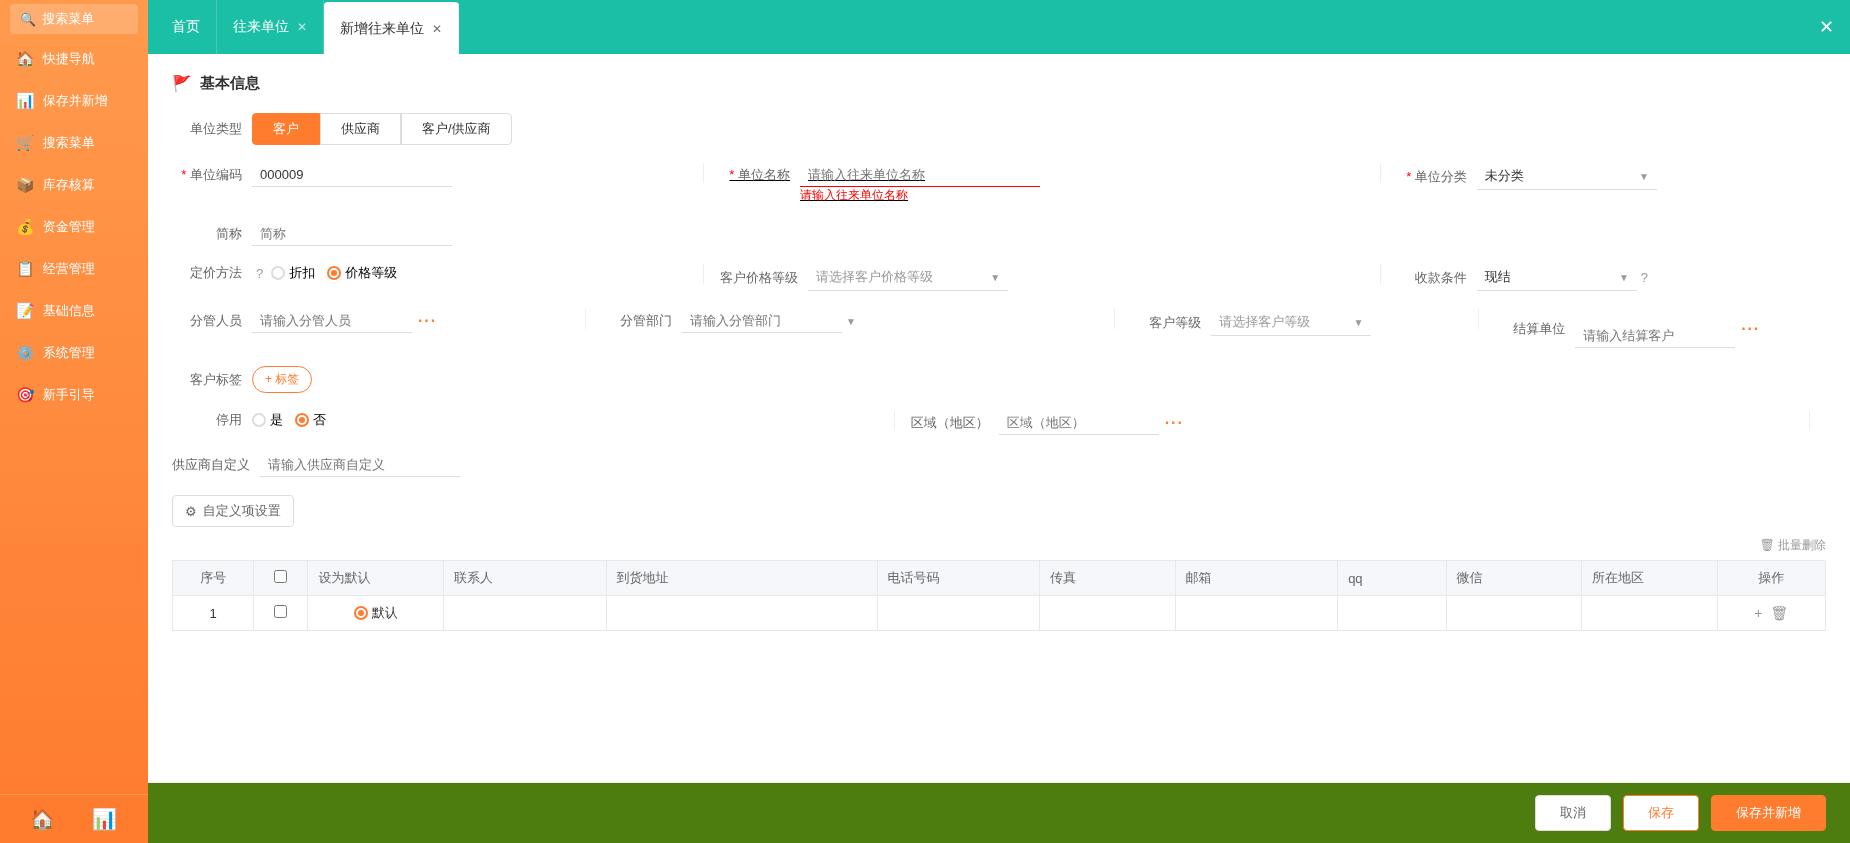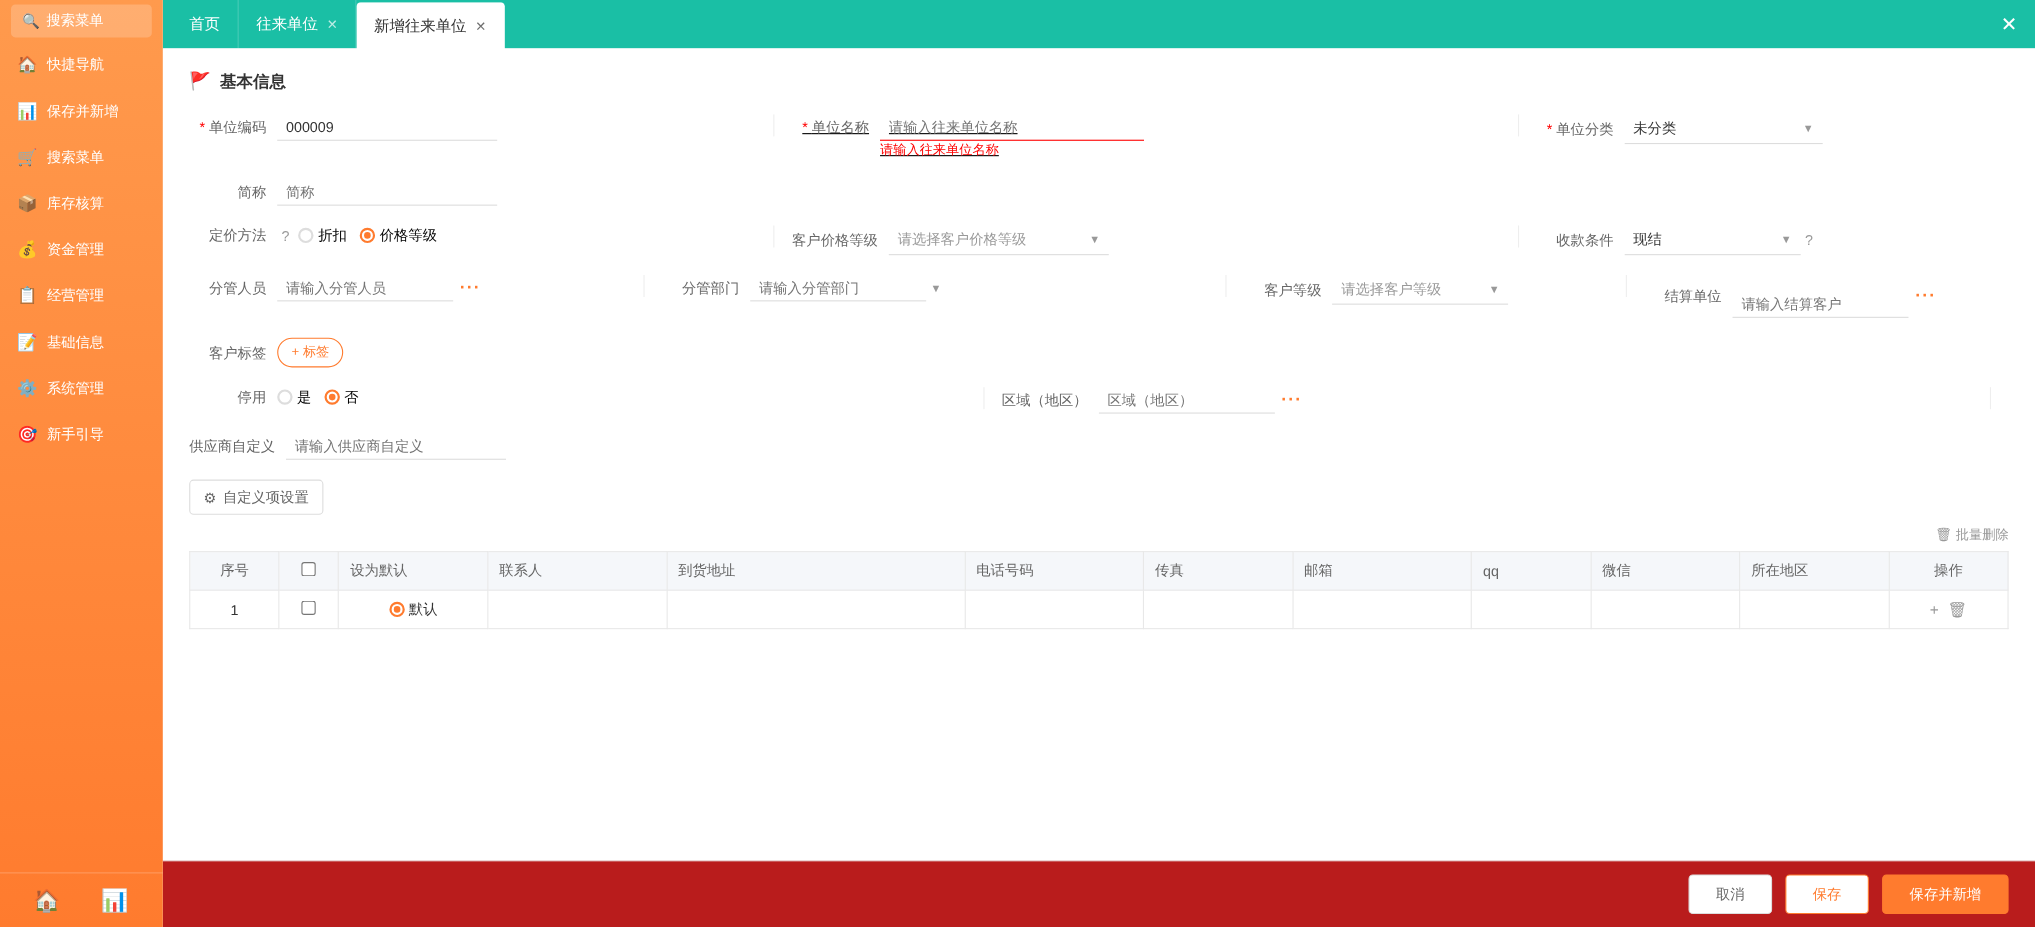--- a/index.html
+++ b/index.html
@@ -45,21 +45,21 @@
     .sidebar-bottom-item { color: white; font-size: 20px; cursor: pointer; }
 
     
     .main { flex: 1; display: flex; flex-direction: column; overflow: hidden; }
 
     
     .tab-bar {
       background: #1abfa5;
       display: flex;
       align-items: center;
-      height: 44px;
+      height: 54px;
       padding: 0 8px;
       flex-shrink: 0;
     }
     .tab {
       padding: 0 16px;
       height: 100%;
       display: flex;
       align-items: center;
       color: white;
       cursor: pointer;
@@ -242,21 +242,21 @@
     .data-table .col-qq { width: 80px; }
     .data-table .col-wx { width: 100px; }
     .data-table .col-region { width: 100px; }
     .data-table .col-action { width: 80px; text-align: center; }
 
     .row-actions { display: flex; gap: 8px; justify-content: center; }
     .row-action-btn { background: none; border: none; cursor: pointer; color: #999; font-size: 14px; }
 
     
     .footer-bar {
-      background: #b91c1c;
+      background: #4d7c0f;
       border-top: 1px solid #eee;
       padding: 12px 24px;
       display: flex;
       justify-content: flex-end;
       gap: 12px;
       flex-shrink: 0;
     }
     .btn { padding: 8px 24px; border-radius: 4px; cursor: pointer; font-size: 13px; border: 1px solid; }
     .btn-cancel { background: white; color: #666; border-color: #ddd; }
     .btn-save { background: white; color: #ff7b2e; border-color: #ff7b2e; }
@@ -337,20 +337,30 @@
     <div class="tab-bar-close">✕</div>
   </div>
 
   <div class="content">
 
     <div class="section-header">
       <span class="section-icon">🚩</span>
       <span>基本信息</span>
     </div>
 
+    <div class="form-row">
+      <div class="form-field">
+        <span class="form-label">单位类型</span>
+        <div class="unit-type-group">
+          <button class="unit-type-btn active">客户</button>
+          <button class="unit-type-btn">供应商</button>
+          <button class="unit-type-btn">客户/供应商</button>
+        </div>
+      </div>
+    </div>
 
     <div class="form-row">
       <div class="form-field" style="flex:1.2">
         <span class="form-label required">单位编码</span>
         <input class="form-input" type="text" value="000009" style="width: 200px;">
       </div>
       <div class="divider-v"></div>
       <div class="form-field" style="flex:1.5; flex-direction:column; align-items:flex-start; padding-left:0;text-decoration:underline;">
         <div style="display:flex; align-items:center;">
           <span class="form-label required">单位名称</span>

